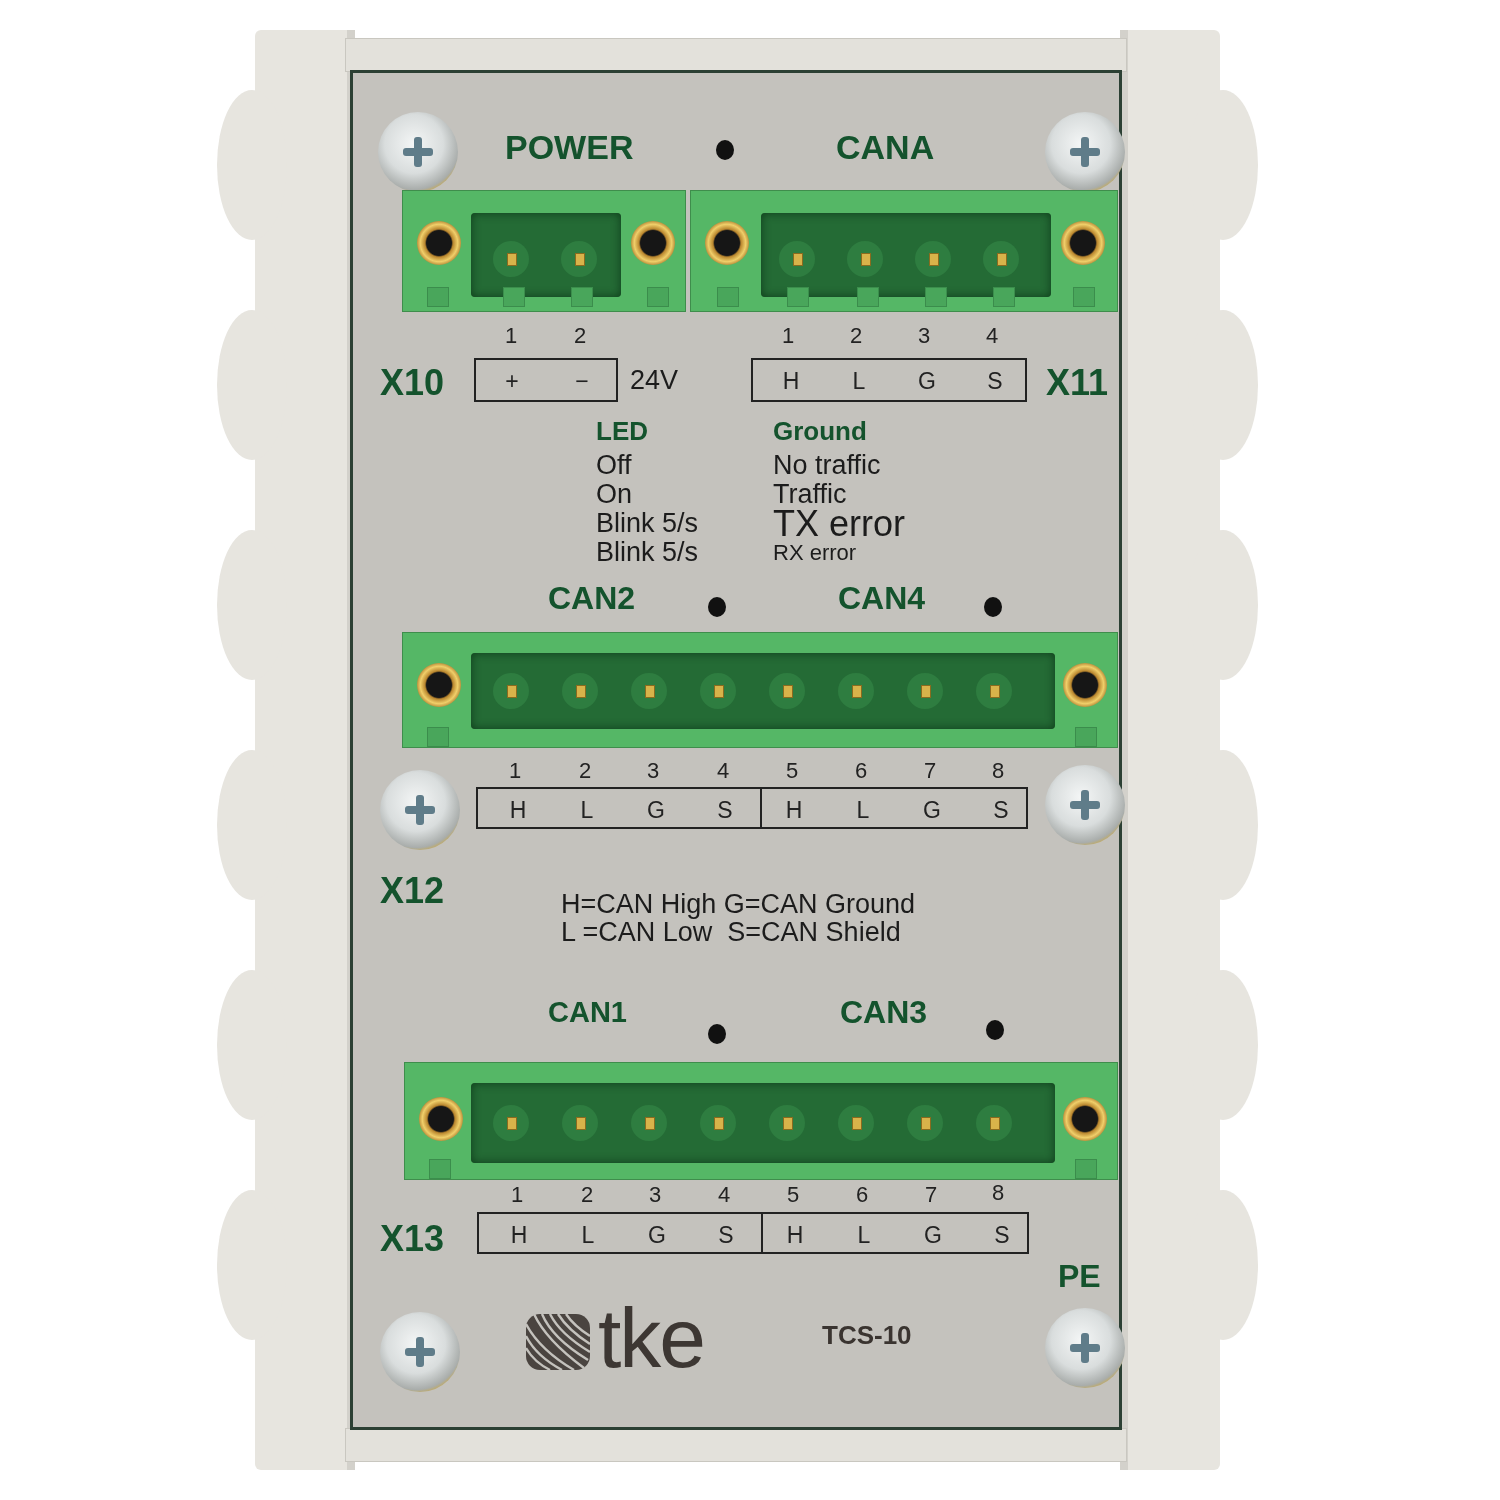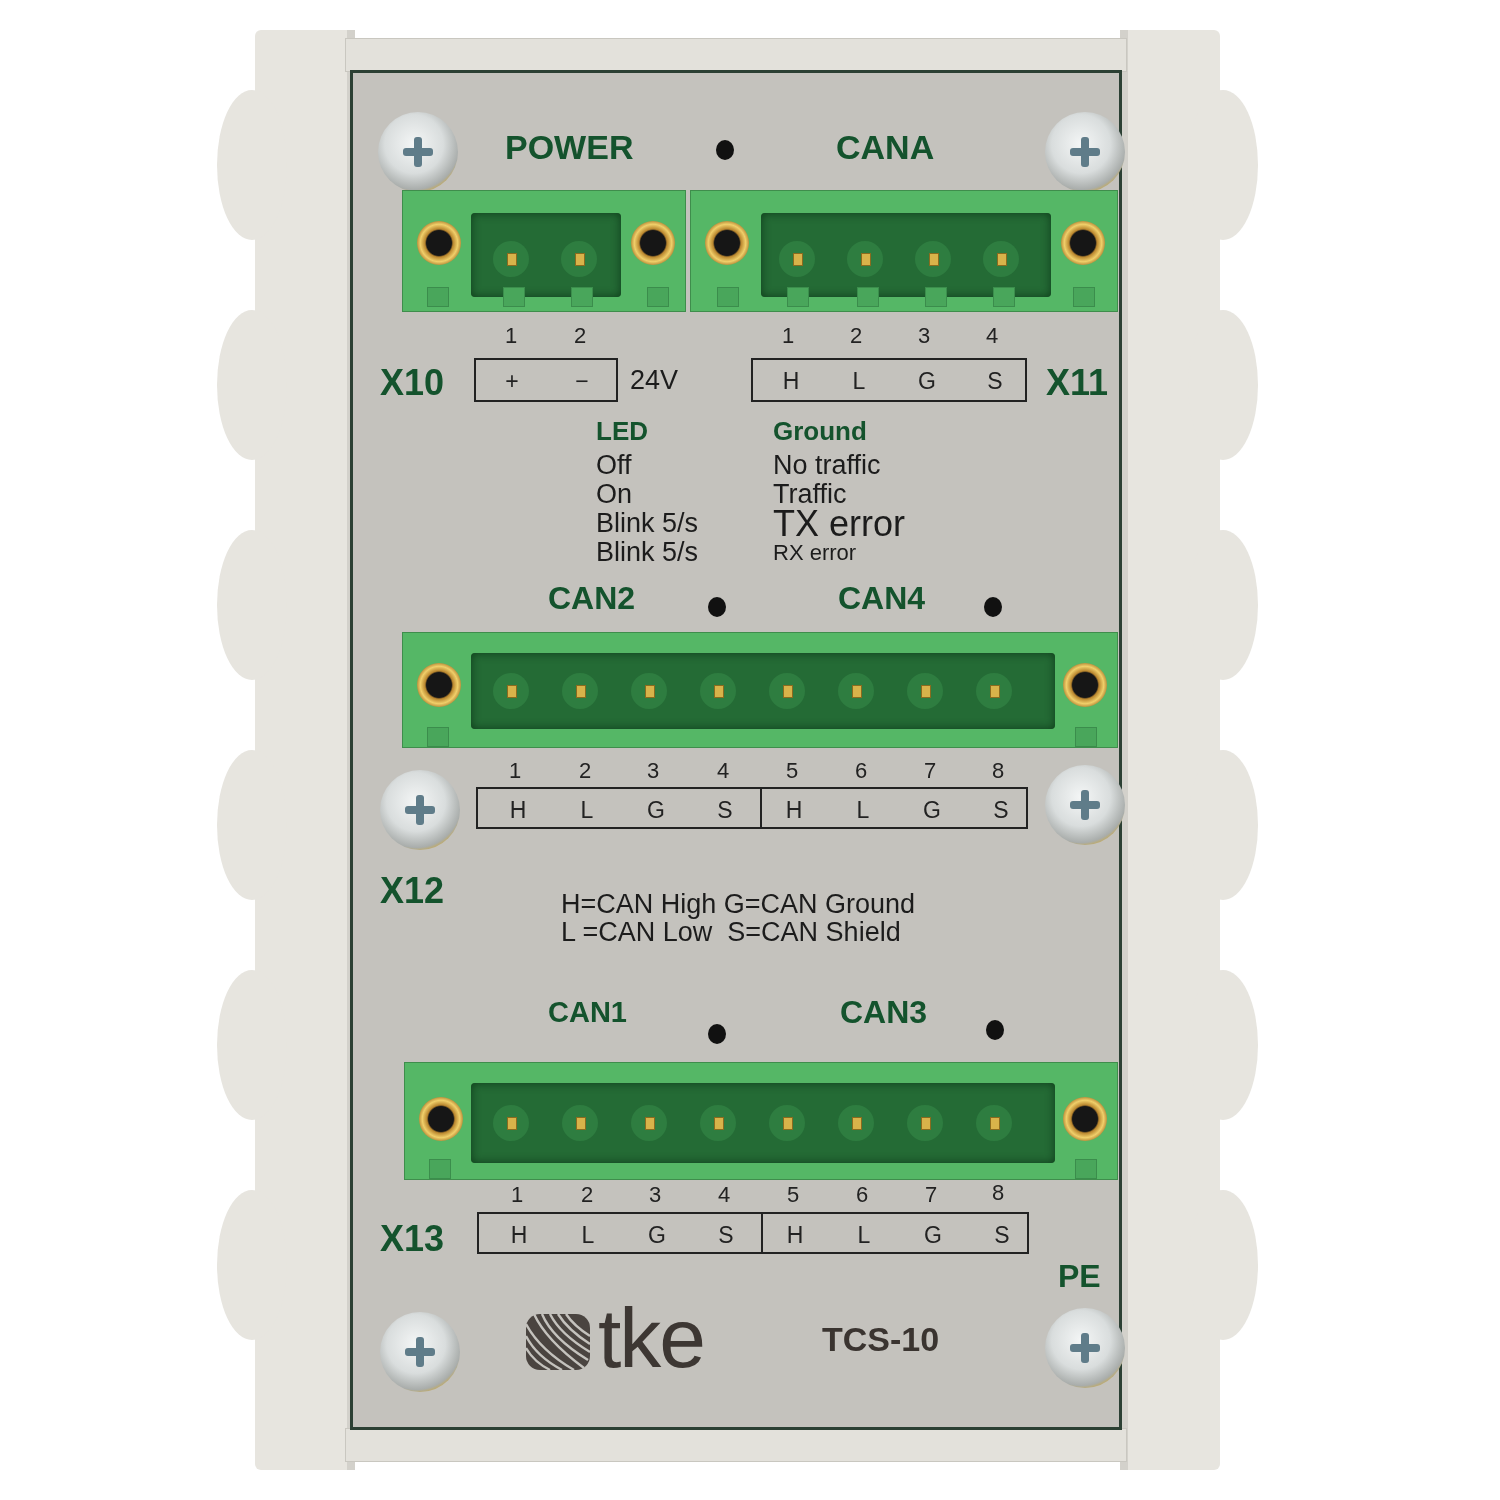--- a/index.html
+++ b/index.html
@@ -246,13 +246,13 @@
       <path d="M16 4 Q26 28 62 50"></path>
       <path d="M24 4 Q34 24 64 42"></path>
     <path d="M32 4 Q42 20 64 34"></path>
       <path d="M40 4 Q48 16 64 26"></path>
       <path d="M0 14 Q14 40 48 60"></path>
     <path d="M0 26 Q10 46 36 60"></path>
       <path d="M0 38 Q8 52 24 60"></path>
   </g>
 </svg>
 <div class="label" style="left:598px;top:1290px;font-size:84px;color:#3d3733;letter-spacing:-2px;line-height:96px">tke</div>
-<div class="label-bold" style="left:822px;top:1320px;font-size:34px;color:#3a3430">TCS-10</div>
+<div class="label-bold" style="left:822px;top:1320px;font-size:26px;color:#3a3430">TCS-10</div>
 
 </body></html>

